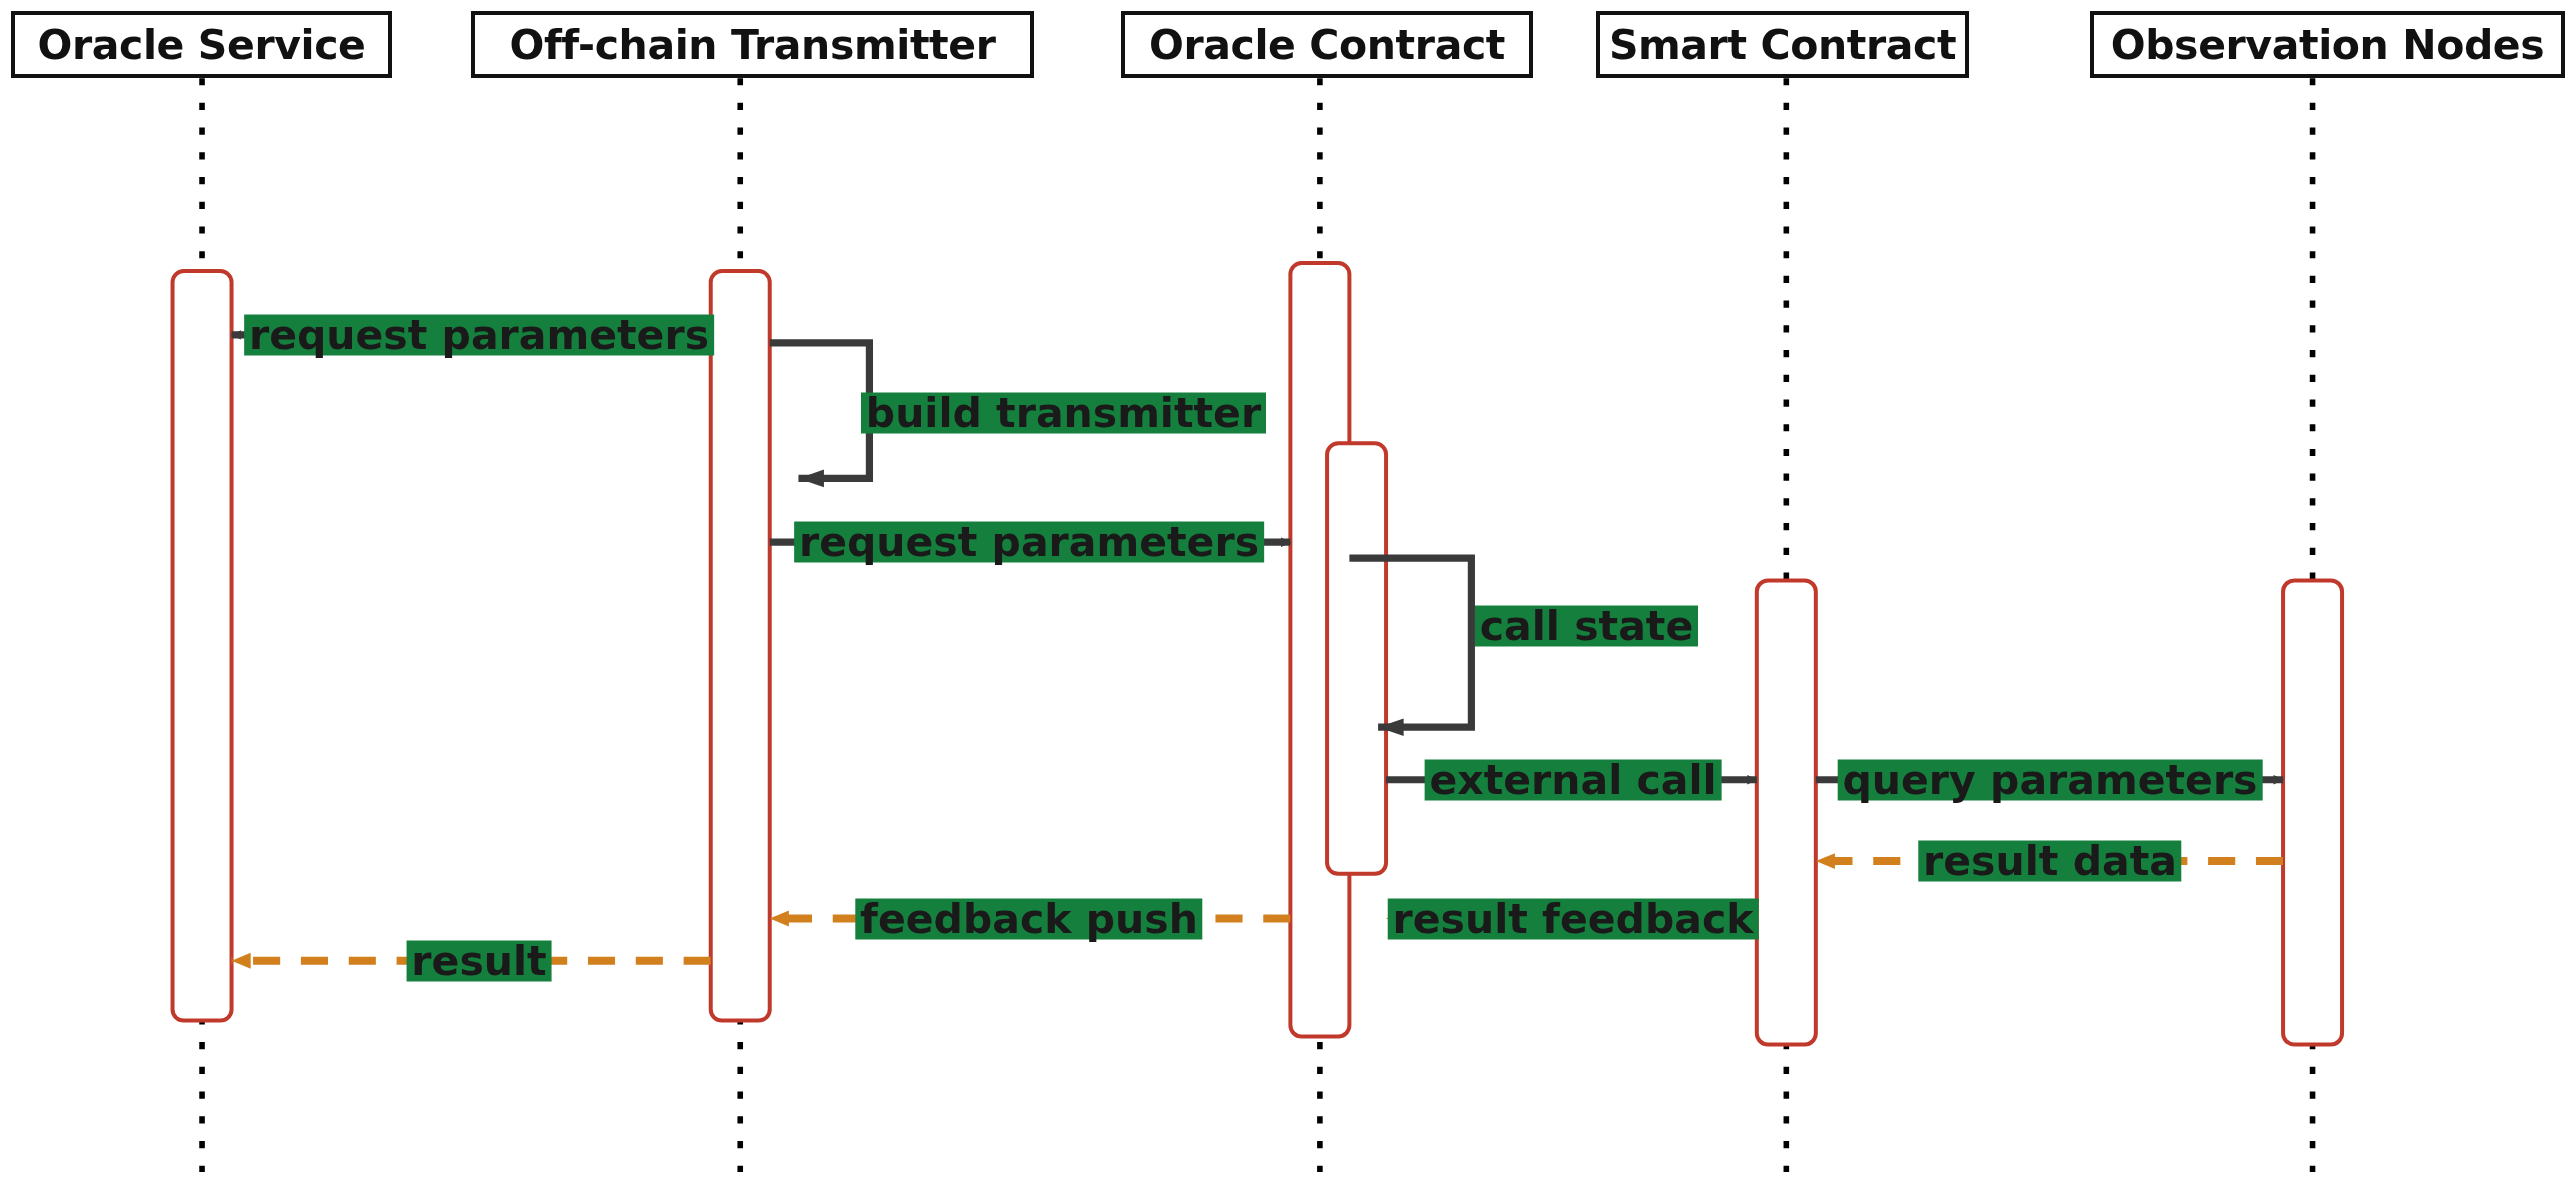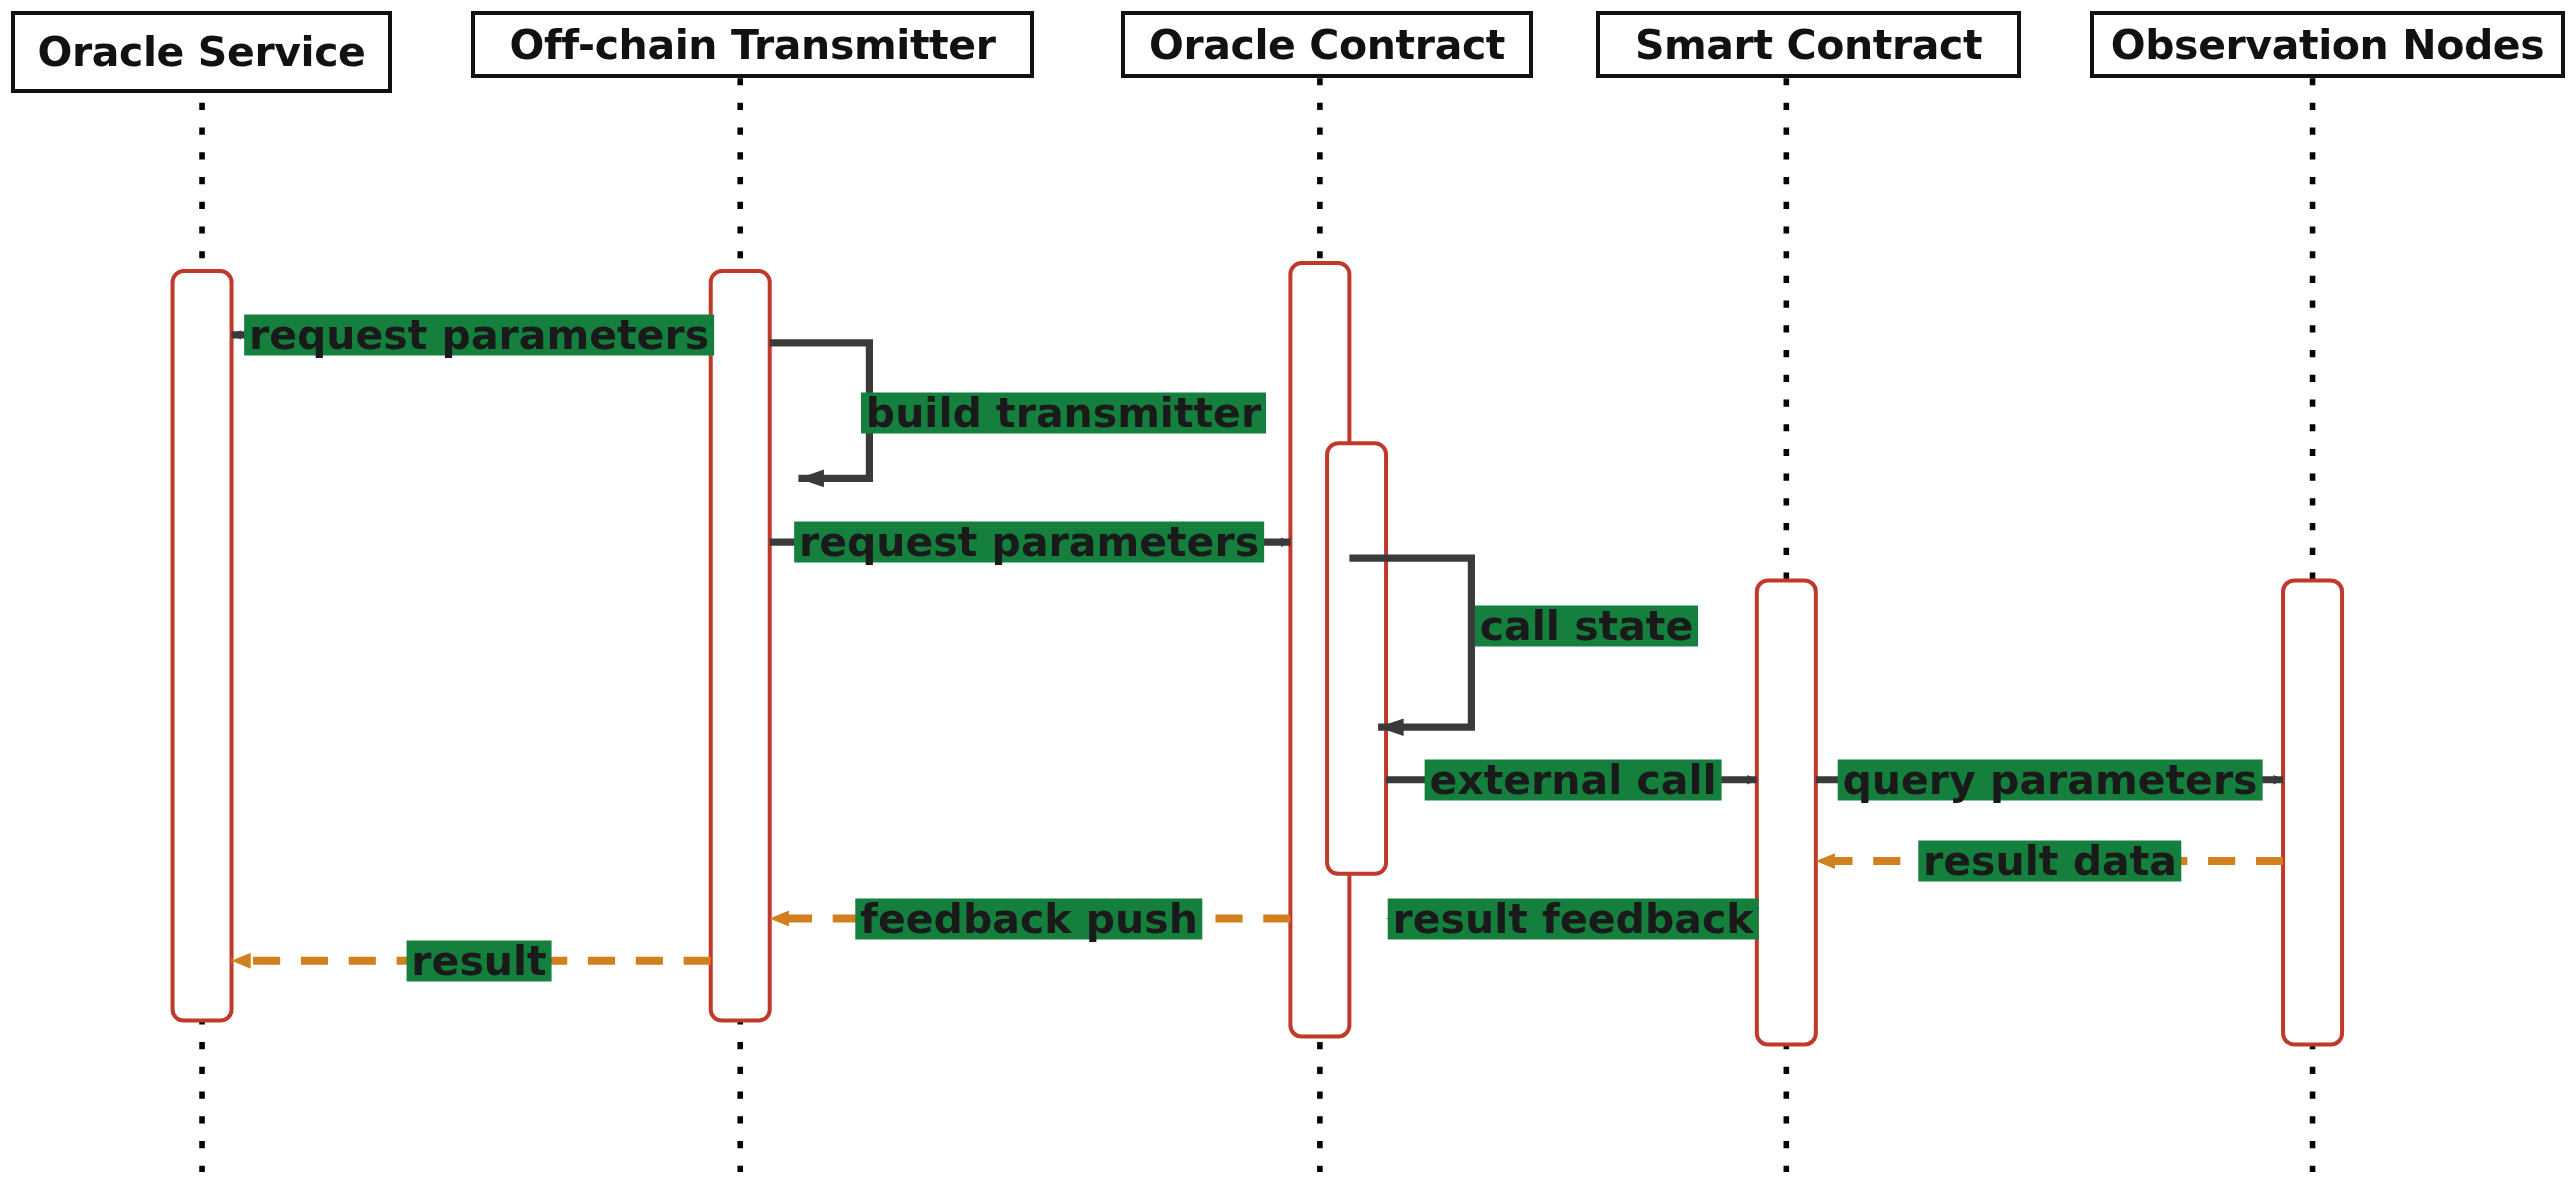--- a/index.html
+++ b/index.html
@@ -91,30 +91,30 @@
         </g>
         <g>
           <line x1="1618" y1="1152" x2="965" y2="1152" stroke="#d2801e" stroke-width="10" marker-end="url(#arrow-ret)" stroke-dasharray="34 26"></line>
         </g>
         <g>
           <line x1="891" y1="1205" x2="290" y2="1205" stroke="#d2801e" stroke-width="10" marker-end="url(#arrow-ret)" stroke-dasharray="34 26"></line>
         </g>
       </g>
   </svg>
   <div id="headers">
-      <div class="hdr" style="left: 11px; top: 11px; width: 381px; height: 82px; border-color: rgb(17, 17, 17);">
+      <div class="hdr" style="left: 11px; top: 11px; width: 381px; height: 67px; border-color: rgb(17, 17, 17);">
         <span>Oracle Service</span>
       </div>
       <div class="hdr" style="left: 471px; top: 11px; width: 563px; height: 67px; border-color: rgb(17, 17, 17);">
         <span>Off-chain Transmitter</span>
       </div>
       <div class="hdr" style="left: 1121px; top: 11px; width: 412px; height: 67px; border-color: rgb(17, 17, 17);">
         <span>Oracle Contract</span>
       </div>
-      <div class="hdr" style="left: 1596px; top: 11px; width: 425px; height: 67px; border-color: rgb(17, 17, 17);">
+      <div class="hdr" style="left: 1596px; top: 11px; width: 373px; height: 67px; border-color: rgb(17, 17, 17);">
         <span>Smart Contract</span>
       </div>
       <div class="hdr" style="left: 2090px; top: 11px; width: 475px; height: 67px; border-color: rgb(17, 17, 17);">
         <span>Observation Nodes</span>
       </div>
     </div>
   <div id="labels">
       <div class="msglbl" style="left: 479px; top: 335px; color: rgb(26, 26, 26);">request parameters</div>
       <div class="msglbl" style="left: 861px; top: 413px; color: rgb(26, 26, 26); transform: translate(0px, -50%);">build transmitter</div>
       <div class="msglbl" style="left: 1029px; top: 542px; color: rgb(26, 26, 26);">request parameters</div>

